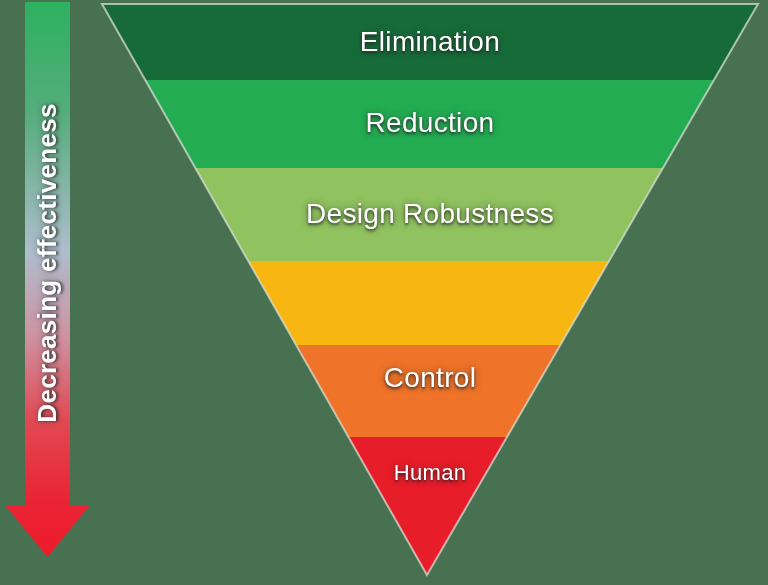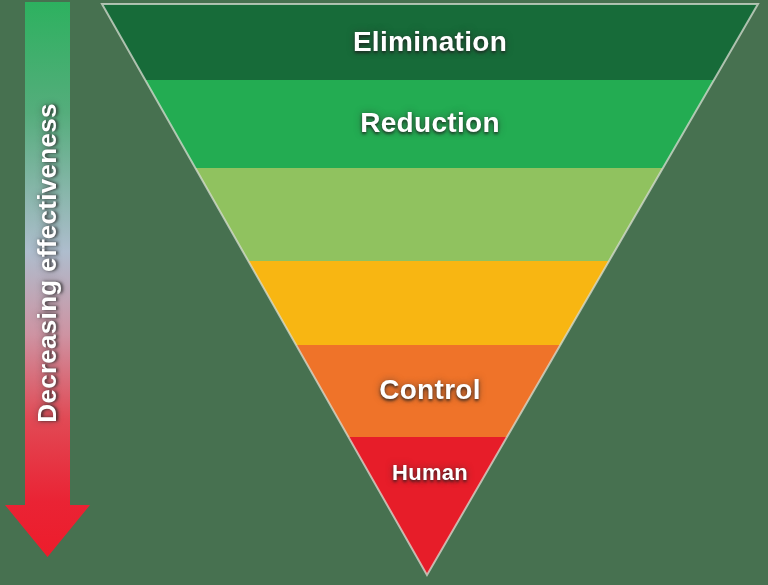--- a/index.html
+++ b/index.html
@@ -8,21 +8,21 @@
     font-family: "Liberation Sans", "DejaVu Sans", sans-serif;
   }
   .canvas { position: relative; width: 768px; height: 585px; }
   svg { position: absolute; left: 0; top: 0; display: block; }
 
   .band-label {
     position: absolute;
     left: 430px;
     transform: translate(-50%, -50%);
     color: #ffffff;
-    font-weight: 700;
+    font-weight: 400;
     font-size: 28px;
     letter-spacing: 0.3px;
     white-space: nowrap;
     text-align: left;
     text-shadow: 0 2px 3px rgba(30,30,30,0.75), 0 0 7px rgba(50,50,50,0.55);
   }
   .band-label.small { font-size: 22px; line-height: 29px; }
   .actions-line {
     text-shadow: 0 2px 3px rgba(30,30,30,0.75),
                  0 0 7px rgba(50,50,50,0.5),
@@ -67,20 +67,21 @@
     <polygon points="145.3,80 713.9,80 662.9,168 195.3,168" fill="#23AC52"></polygon>
     <polygon points="195.3,168 662.9,168 609,261 248.3,261" fill="#90C25F"></polygon>
     <polygon points="248.3,261 609,261 560.3,345 296.1,345" fill="#F8B612"></polygon>
     <polygon points="296.1,345 560.3,345 507,437 348.4,437" fill="#EF7329"></polygon>
     <polygon points="348.4,437 507,437 427,575" fill="#E71D29"></polygon>
     <polygon points="102,4 758,4 427,575" fill="none" stroke-width="2" stroke-opacity="0.75" stroke="#D8DDD3"></polygon>
   </svg>
 
   <div class="band-label" style="top:42px">Elimination</div>
   <div class="band-label" style="top:123px">Reduction</div>
-  <div class="band-label" style="top:390px">Control</div>
+  <div class="band-label" style="top:214px">Design Robustness</div>
+  <div class="band-label" style="top:378px">Control</div>
   <div class="band-label small" style="top:472px">
     <div>Human</div>
   </div>
 
   <div class="arrow-label">Decreasing effectiveness</div>
 
 </div>
 
 </body></html>

